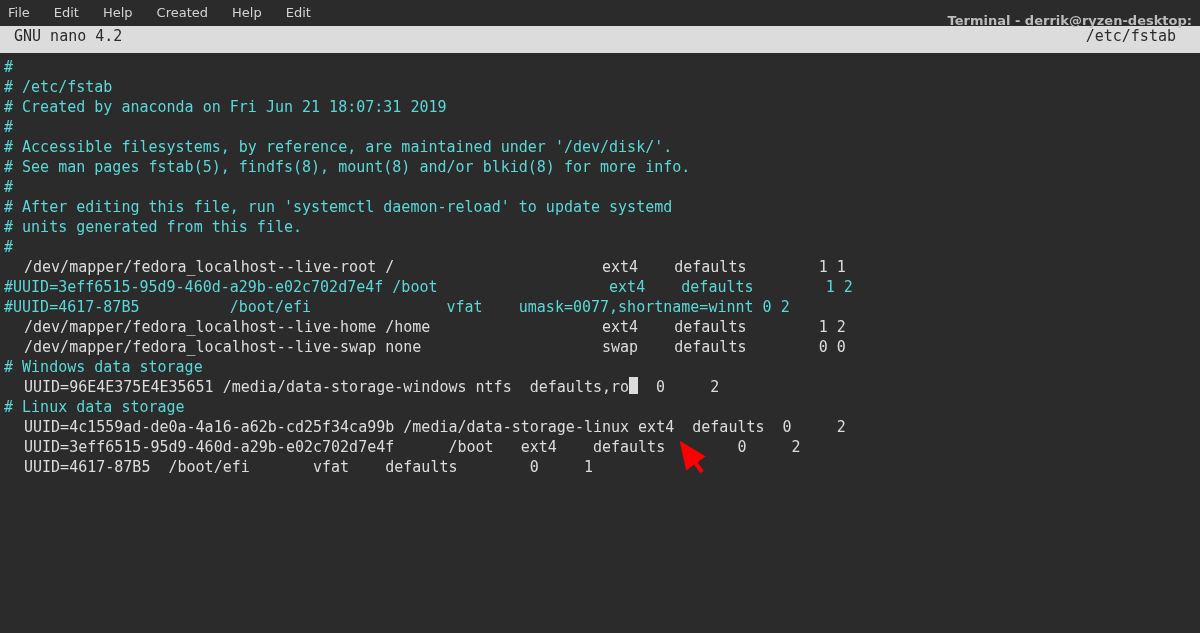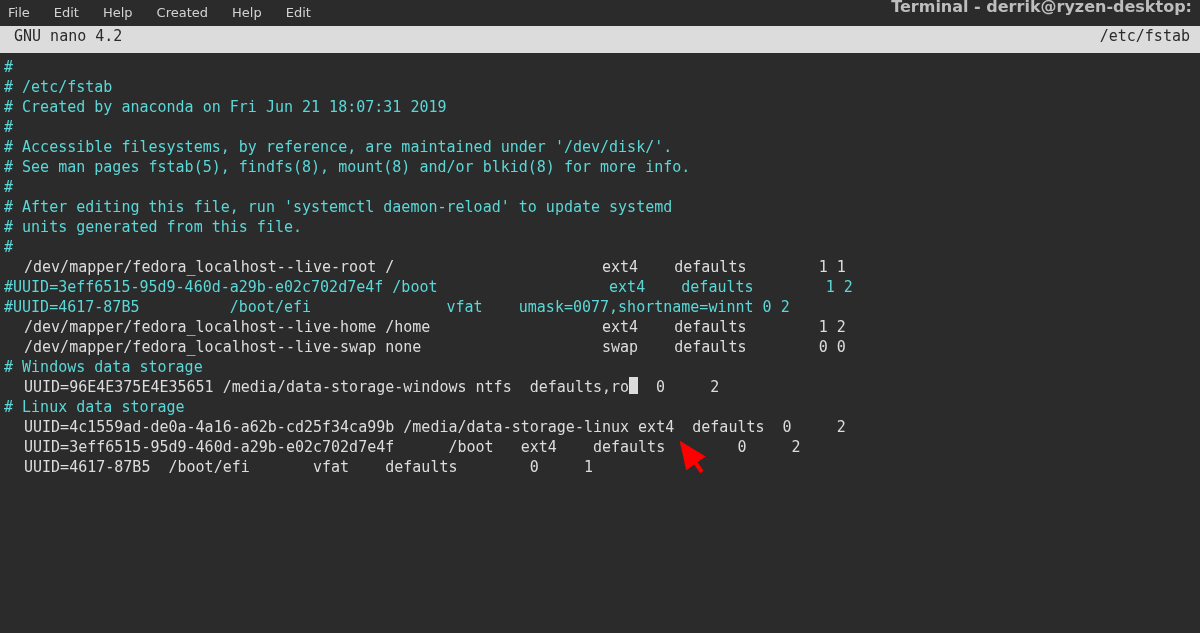--- a/index.html
+++ b/index.html
@@ -24,42 +24,42 @@
     font-size: 13px;
     gap: 4px;
   }
   .menubar .menu-item {
     padding: 3px 10px;
     cursor: pointer;
   }
   .menubar .menu-item:first-child { padding-left: 2px; }
   .window-title {
     position: absolute;
-    top: 0;
+    top: 14px;
     right: 8px;
     font-family: "DejaVu Sans", Arial, sans-serif;
-    font-size: 16px;
+    font-size: 13px;
     font-weight: bold;
     color: #bdbdbd;
     line-height: 14px;
     padding-top: 0;
     white-space: pre;
   }
   .nano-header {
     background: #dcdcdc;
     color: #2b2b2b;
     display: flex;
     justify-content: space-between;
     font-weight: normal;
     height: 27px;
     line-height: 20px;
     margin-top: 2px;
   }
   .nano-header .left  { padding-left: 14px; }
-  .nano-header .right { padding-right: 10px; }
+  .nano-header .right { padding-right: 24px; }
   .editor {
     padding: 4px 4px;
     white-space: pre;
     line-height: 20px;
     font-size: 15px;
   }
   .c-cyan  { color: #5bd7d7; }
   .c-white { color: #dcdcdc; margin-left: 20px; }
   .cursor {
     display: inline-block;

